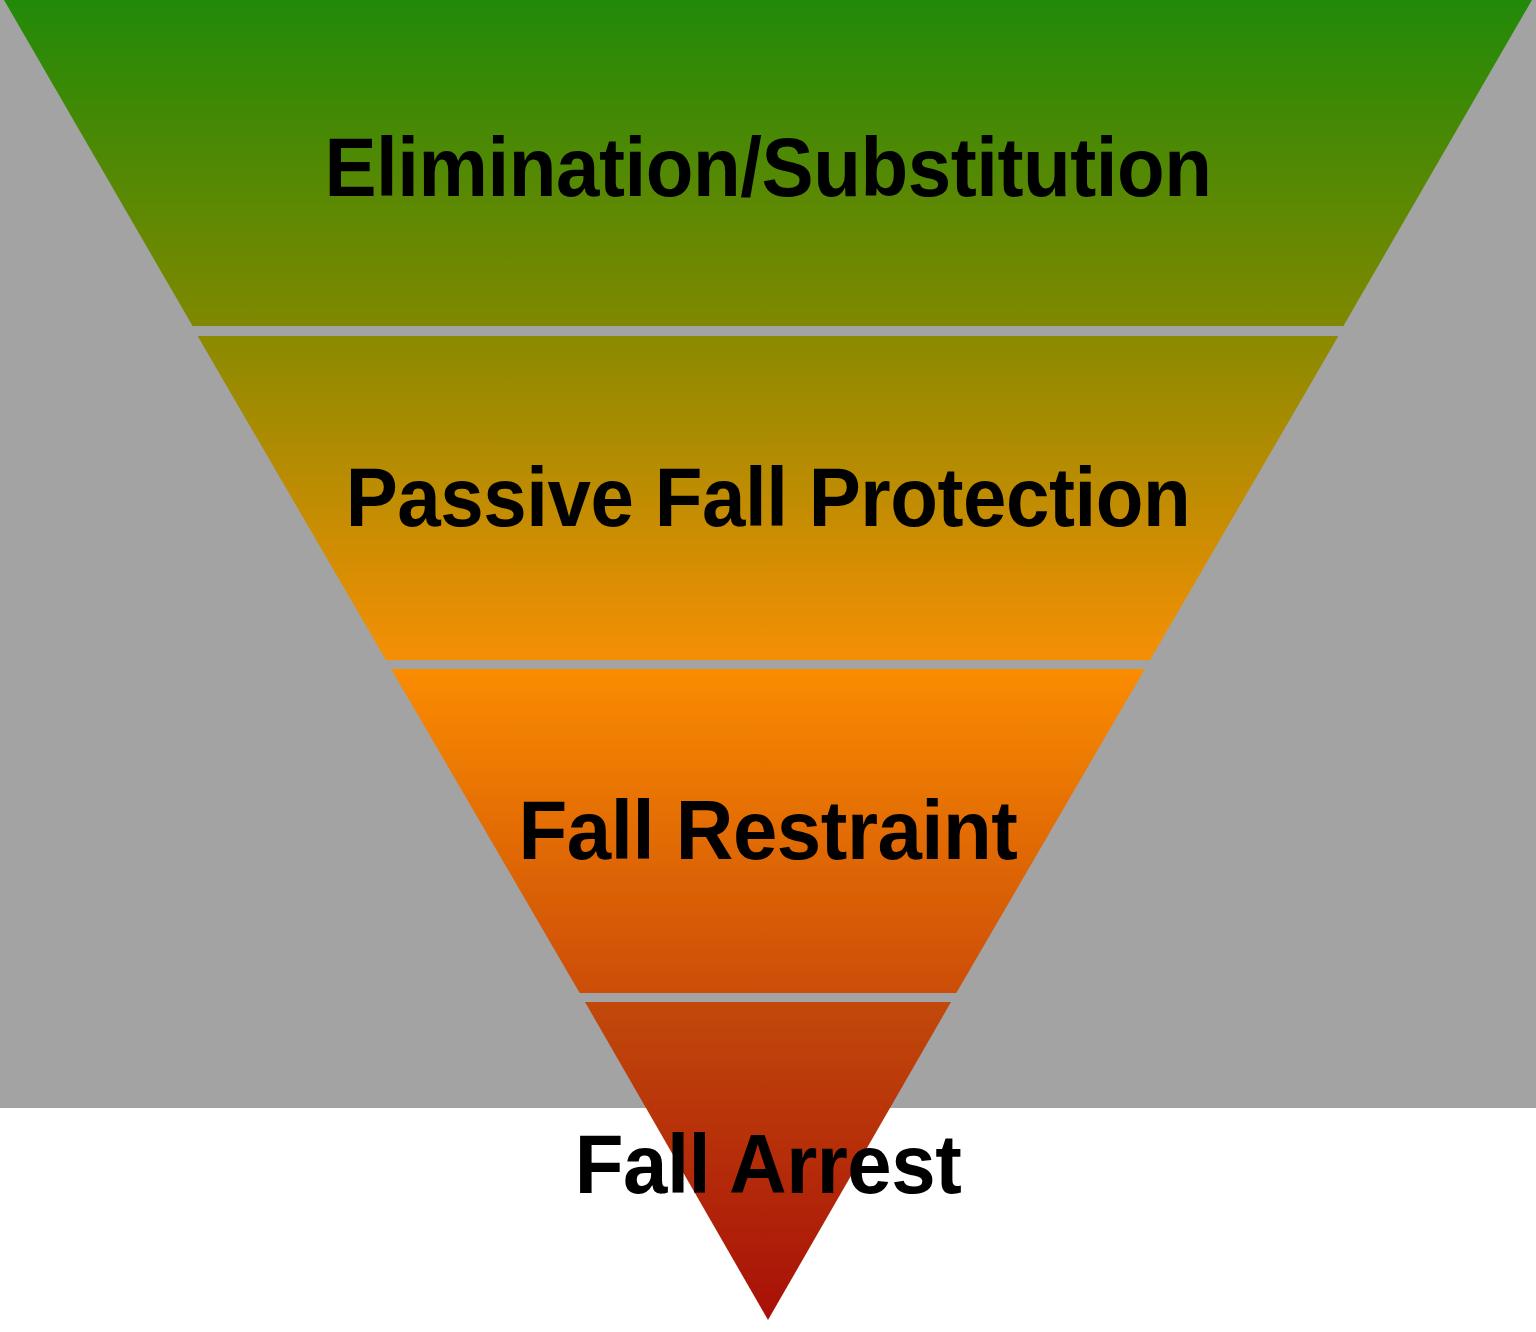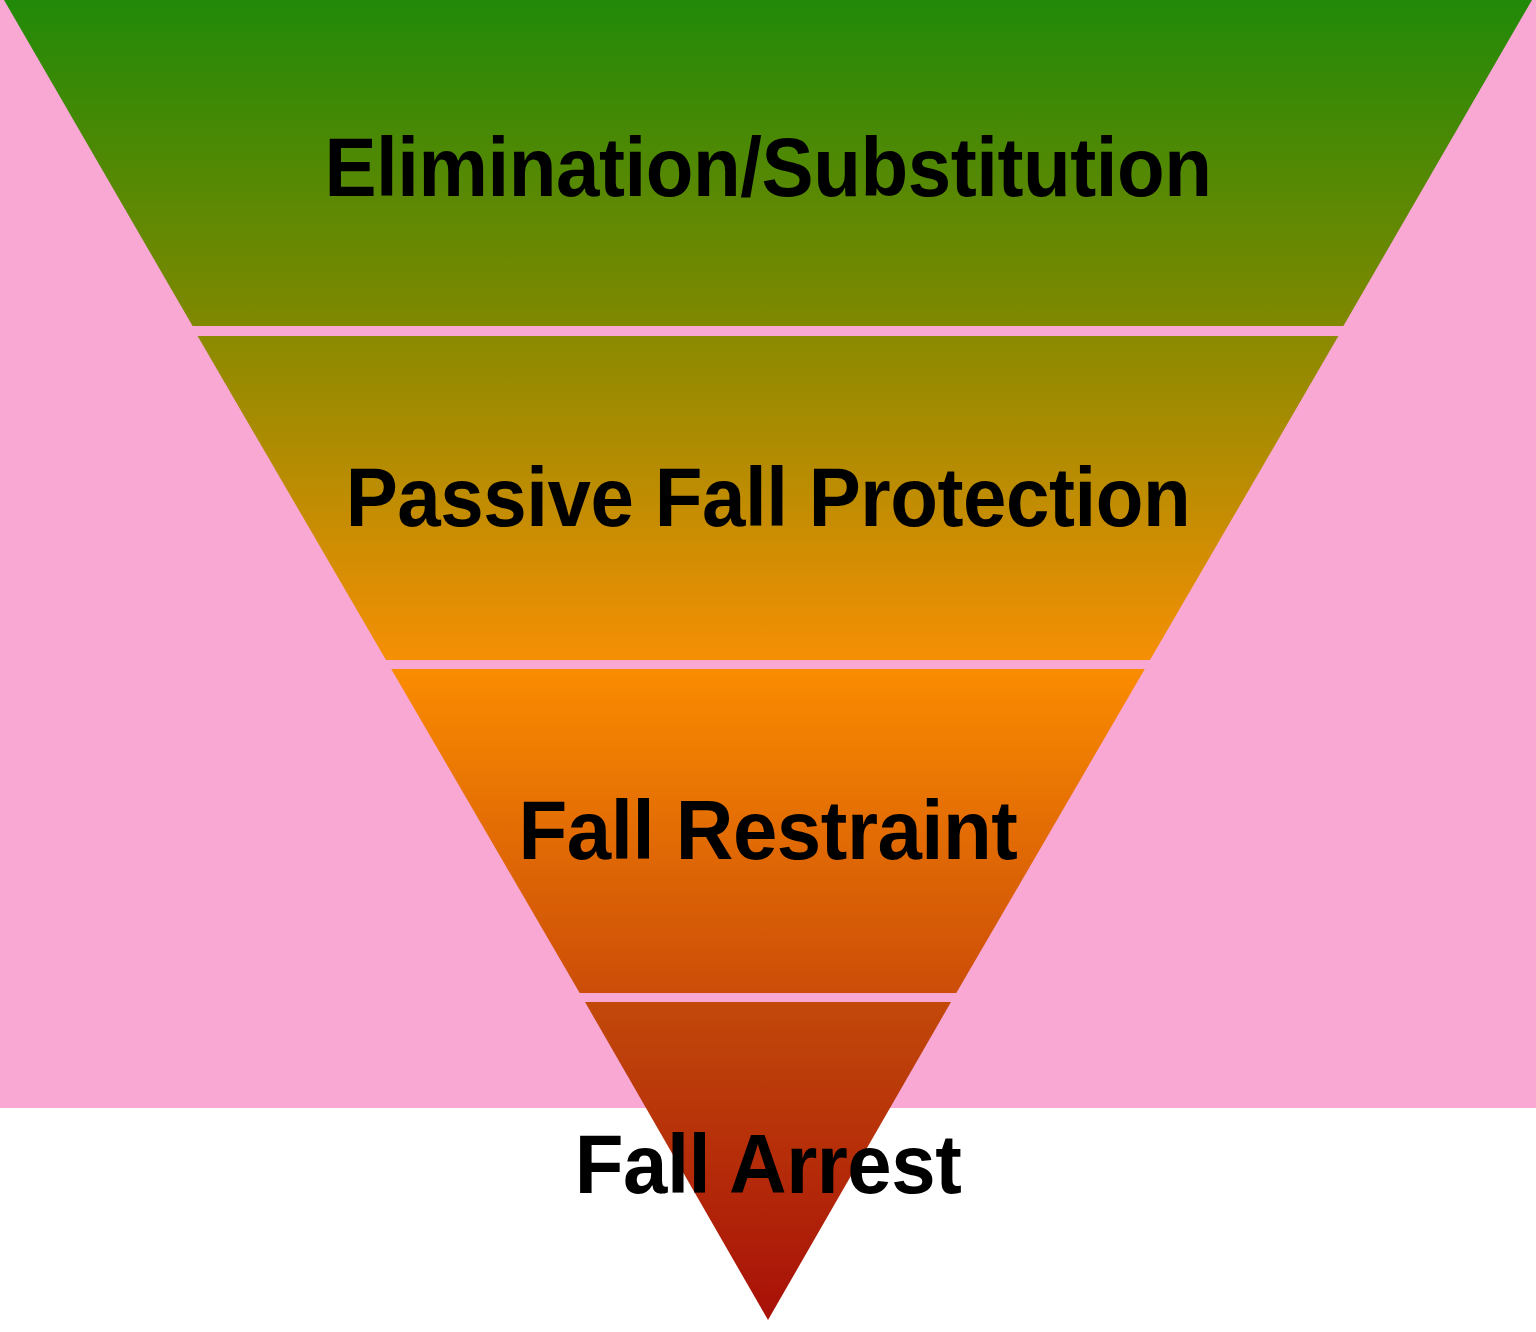--- a/index.html
+++ b/index.html
@@ -11,21 +11,21 @@
   body {
     width: 1536px;
     height: 1332px;
     overflow: hidden;
     font-family: "Liberation Sans", sans-serif;
   }
   #diagram-root {
     position: relative;
     width: 1536px;
     height: 1108px;
-    background: #f9a8d4;
+    background: #a3a3a3;
   }
   #pyramid-svg {
     position: absolute;
     top: 0;
     left: 0;
     width: 1536px;
     height: 1332px;
     display: block;
   }
   .band-label {

